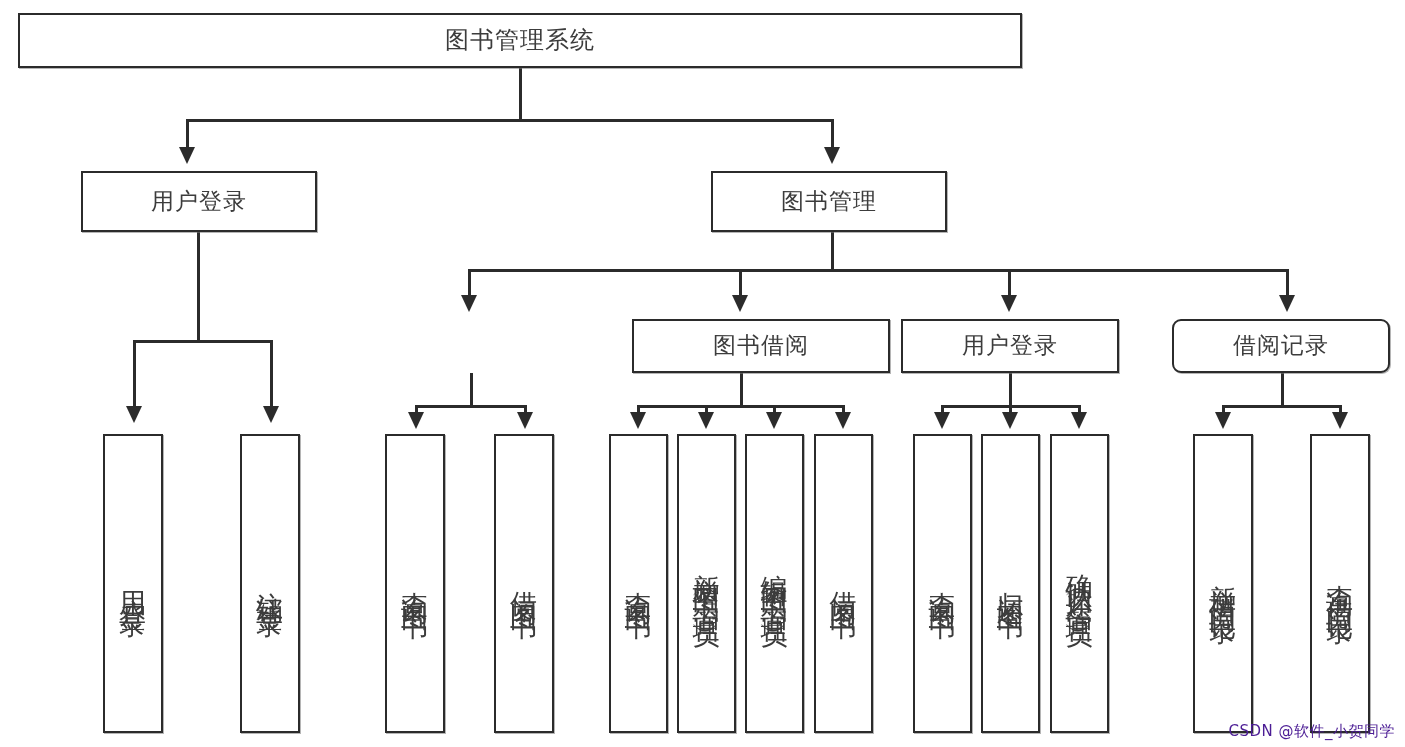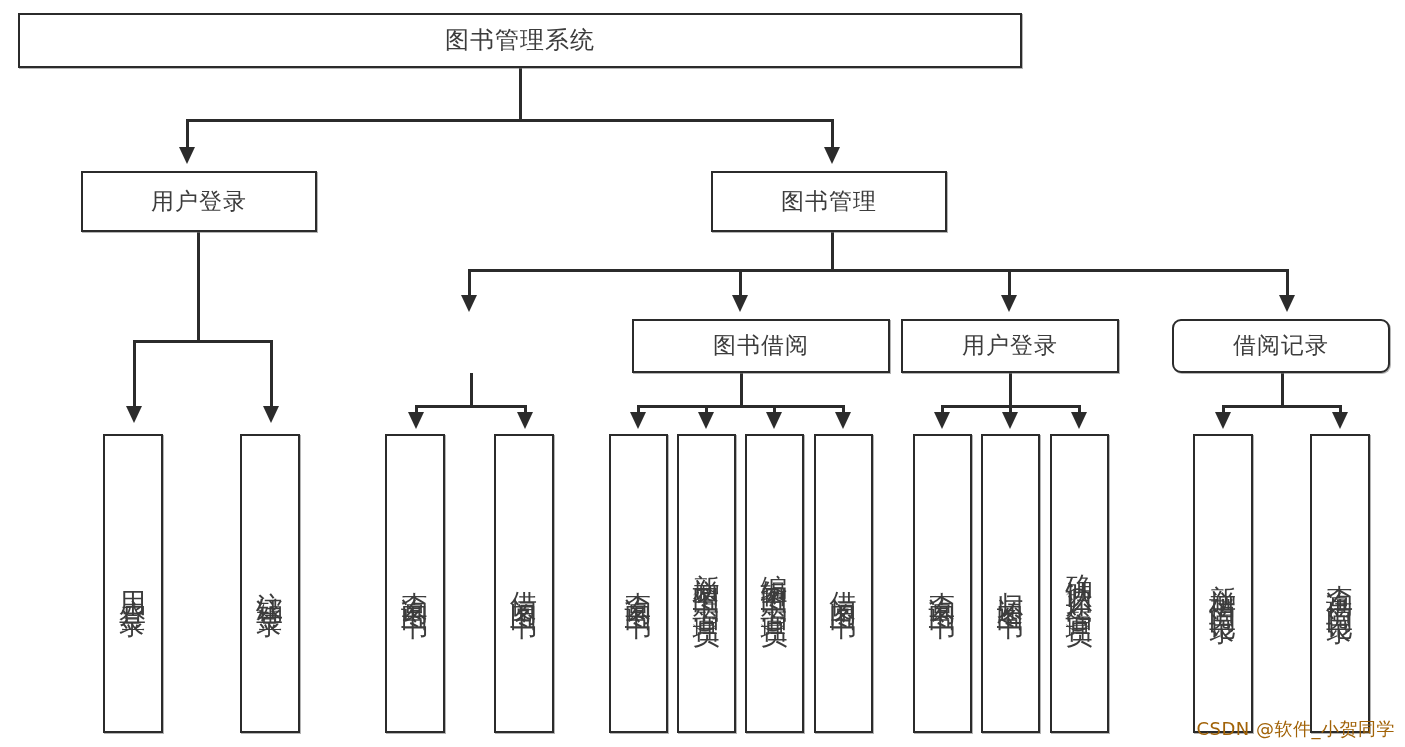--- a/index.html
+++ b/index.html
@@ -57,22 +57,22 @@
     border-left:8px solid transparent;
     border-right:8px solid transparent;
     border-top:17px solid #2b2b2b;
     z-index:2;
   }
 
   
   #watermark{
     position:absolute;
     right:10px;bottom:6px;
-    font-size:18px;
-    color:#a16207;
+    font-size:15px;
+    color:#4c1d95;
     letter-spacing:.5px;
     z-index:9;
     white-space:nowrap;
   }
 </style>
 </head>
 <body>
 
 <div id="diagram">
 

